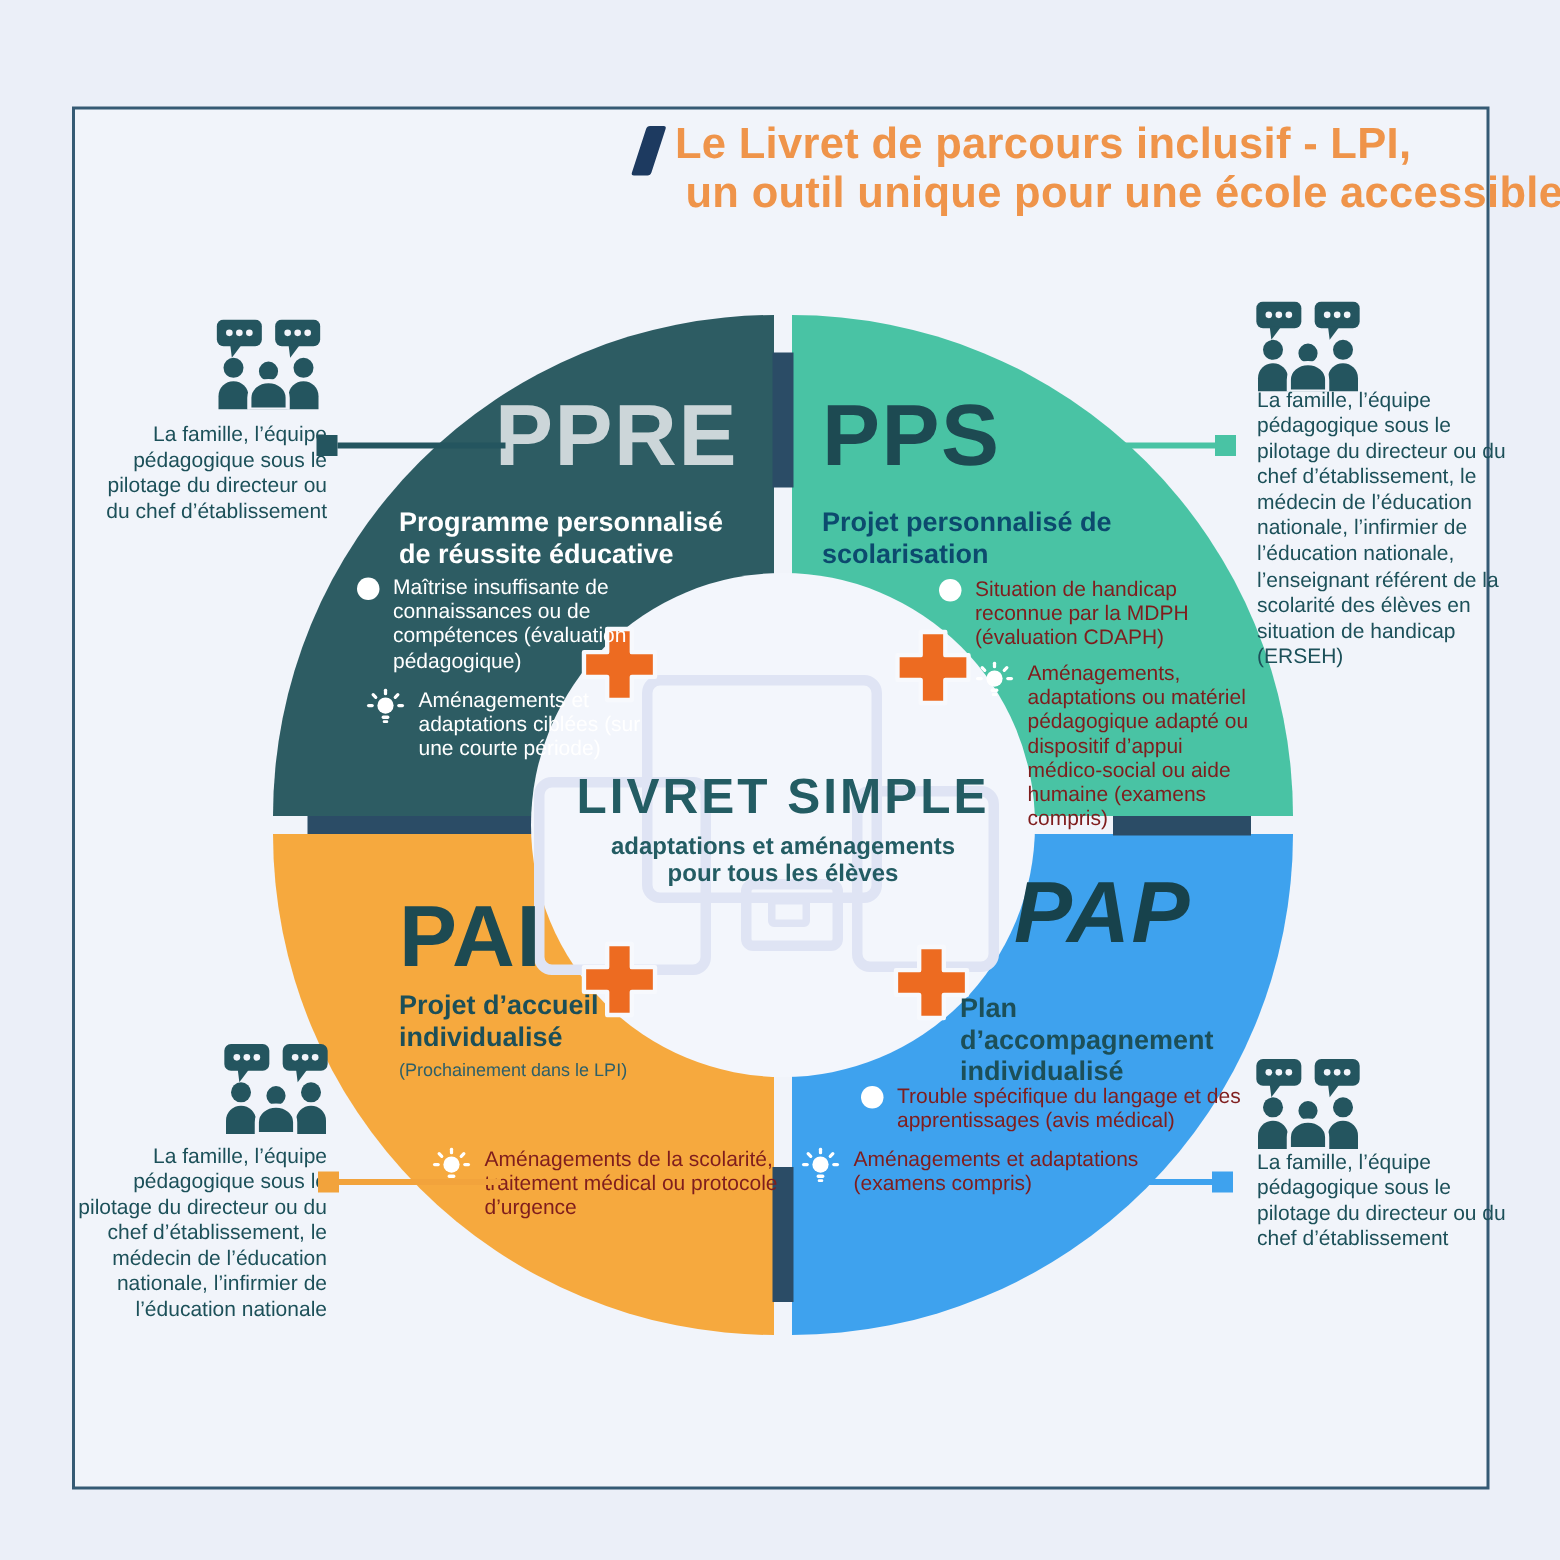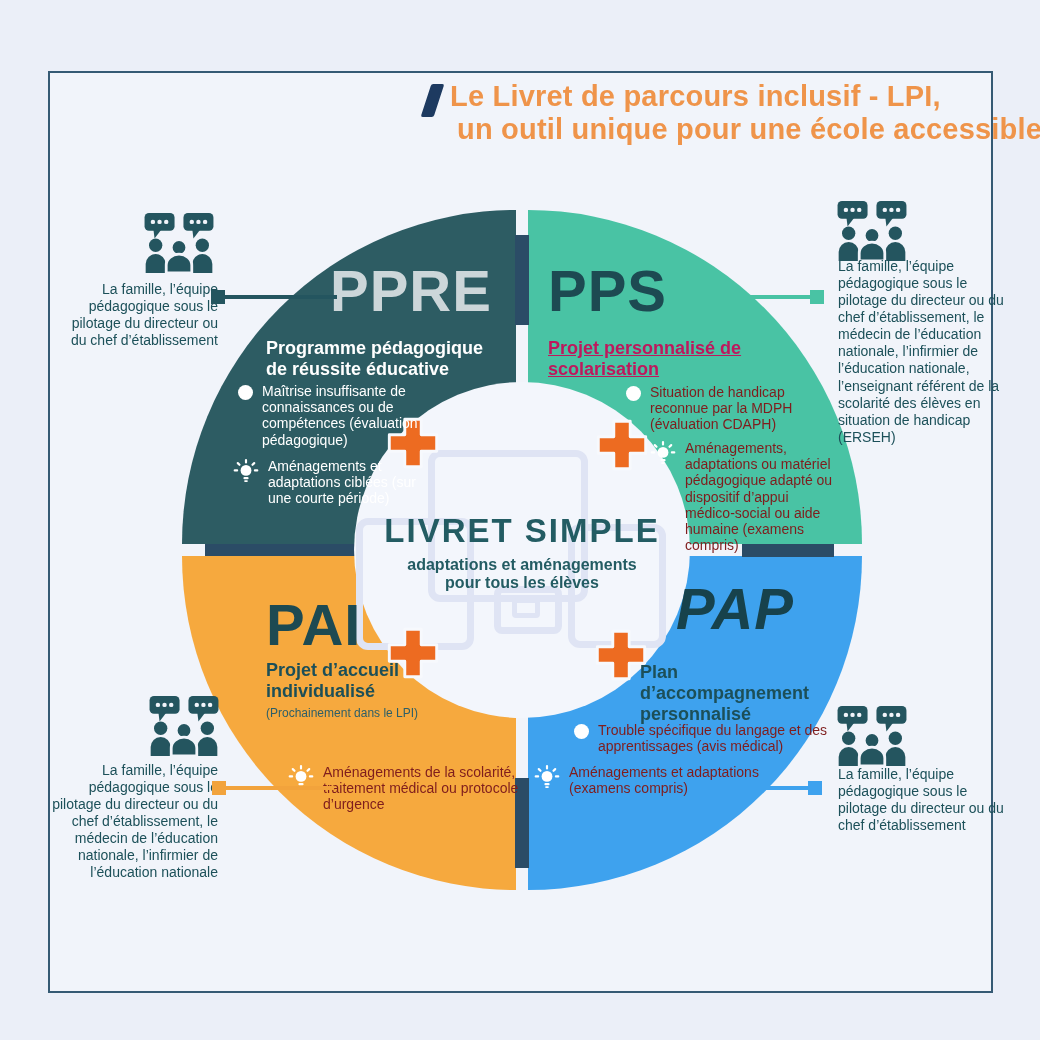--- a/index.html
+++ b/index.html
@@ -68,34 +68,34 @@
 
   
   .acronym{font-size:58px;font-weight:800;line-height:1;letter-spacing:1px;text-align:right;}
   .ac-ppre{left:330px;top:262px;color:#ccd6d9;}
   .ac-pps {left:548px;top:262px;color:#1d4a52;}
   .ac-pai {left:266px;top:596px;color:#1d4a52;}
   .ac-pap {left:676px;top:580px;color:#17424c;font-style:italic;}
 
   .qname{font-size:18px;font-weight:700;line-height:1.16;}
   .qname-ppre{left:266px;top:338px;width:235px;color:#ffffff;}
-  .qname-pps {left:548px;top:338px;width:215px;color:#be185d;text-decoration:underline;}
+  .qname-pps {left:548px;top:338px;width:215px;color:#0c4a6e;}
   .qname-pai {left:266px;top:660px;width:175px;color:#1c4f58;}
   .qname-pap {left:640px;top:662px;width:180px;color:#1c4f58;}
   .qnote{left:266px;top:706px;font-size:12px;color:#2d5f68;}
 
   .brow{display:flex;align-items:flex-start;gap:9px;}
   .btext{font-size:14px;line-height:1.16;}
   .btext-light{color:#ffffff;}
   .btext-dark{color:#7f1d1d;}
   .dot{width:15px;height:15px;border-radius:50%;background:#ffffff;flex:none;margin-top:2px;}
   .bulbwrap{width:26px;height:26px;flex:none;margin-top:1px;}
 
   .brow-ppre1{left:238px;top:383px;width:190px;}
-  .brow-ppre2{left:233px;top:458px;width:195px;}
+  .brow-ppre2{left:244px;top:458px;width:195px;}
   .brow-pps1{left:626px;top:384px;width:205px;}
   .brow-pps2{left:650px;top:440px;width:190px;}
   .brow-pai1{left:262px;top:720px;width:268px;}
   .brow-pai2{left:288px;top:764px;width:245px;}
   .brow-pap1{left:574px;top:722px;width:262px;}
   .brow-pap2{left:534px;top:764px;width:258px;}
 
   
   .ann-text{font-size:14px;line-height:1.22;color:#1c5059;}
   .ann-tl{left:66px;top:281px;width:152px;text-align:right;}
@@ -167,21 +167,21 @@
       <path d="M8.6 2.2 h6.8 v6.4 h6.4 v6.8 h-6.4 v6.4 H8.6 v-6.4 H2.2 V8.6 h6.4 z" fill="#ed6b21" stroke="#f7f9fd" stroke-width="1.2" stroke-linejoin="round"></path>
     </svg>
   <svg class="abs plus plus-bl" viewBox="0 0 24 24">
       <path d="M8.6 2.2 h6.8 v6.4 h6.4 v6.8 h-6.4 v6.4 H8.6 v-6.4 H2.2 V8.6 h6.4 z" fill="#ed6b21" stroke="#f7f9fd" stroke-width="1.2" stroke-linejoin="round"></path>
     </svg>
   <svg class="abs plus plus-br" viewBox="0 0 24 24">
       <path d="M8.6 2.2 h6.8 v6.4 h6.4 v6.8 h-6.4 v6.4 H8.6 v-6.4 H2.2 V8.6 h6.4 z" fill="#ed6b21" stroke="#f7f9fd" stroke-width="1.2" stroke-linejoin="round"></path>
     </svg>
 
   <div class="abs acronym ac-ppre">PPRE</div>
-  <div class="abs qname qname-ppre">Programme pédagogique de réussite éducative</div>
+  <div class="abs qname qname-ppre">Programme personnalisé de réussite éducative</div>
   <div class="abs brow brow-ppre1">
     <span class="dot"></span>
     <div class="btext btext-light">Maîtrise insuffisante de connaissances ou de compétences (évaluation pédagogique)</div>
   </div>
   <div class="abs brow brow-ppre2">
     <svg class="bulbwrap" viewBox="0 0 24 24">
         <g stroke="#ffffff" stroke-width="2" stroke-linecap="round">
           <line x1="12" y1="1" x2="12" y2="3.2"></line>
           <line x1="4.4" y1="3.8" x2="6" y2="5.4"></line>
           <line x1="19.6" y1="3.8" x2="18" y2="5.4"></line>
@@ -230,21 +230,21 @@
           <line x1="20.2" y1="10.5" x2="22.4" y2="10.5"></line>
         </g>
         <circle cx="12" cy="10.5" r="5" fill="#ffffff"></circle>
         <rect x="9.6" y="16.6" width="4.8" height="2.1" rx="1" fill="#ffffff"></rect>
         <rect x="10.3" y="19.5" width="3.4" height="1.7" rx="0.8" fill="#ffffff"></rect>
       </svg>
     <div class="btext btext-dark">Aménagements de la scolarité, traitement médical ou protocole d’urgence</div>
   </div>
 
   <div class="abs acronym ac-pap">PAP</div>
-  <div class="abs qname qname-pap">Plan d’accompagnement personnalisé</div>
+  <div class="abs qname qname-pap">Plan d’accompagnement individualisé</div>
   <div class="abs brow brow-pap1">
     <span class="dot"></span>
     <div class="btext btext-dark">Trouble spécifique du langage et des apprentissages (avis médical)</div>
   </div>
   <div class="abs brow brow-pap2">
     <svg class="bulbwrap" viewBox="0 0 24 24">
         <g stroke="#ffffff" stroke-width="2" stroke-linecap="round">
           <line x1="12" y1="1" x2="12" y2="3.2"></line>
           <line x1="4.4" y1="3.8" x2="6" y2="5.4"></line>
           <line x1="19.6" y1="3.8" x2="18" y2="5.4"></line>

